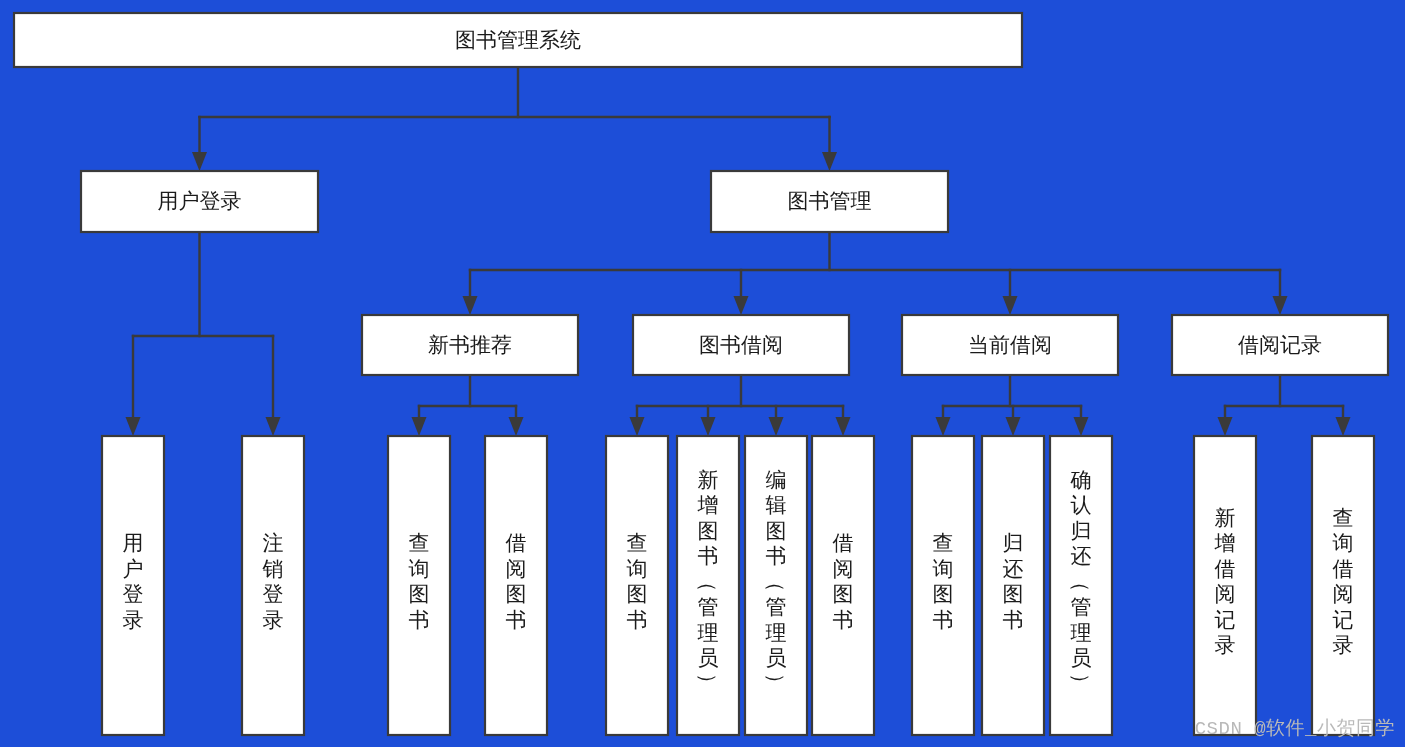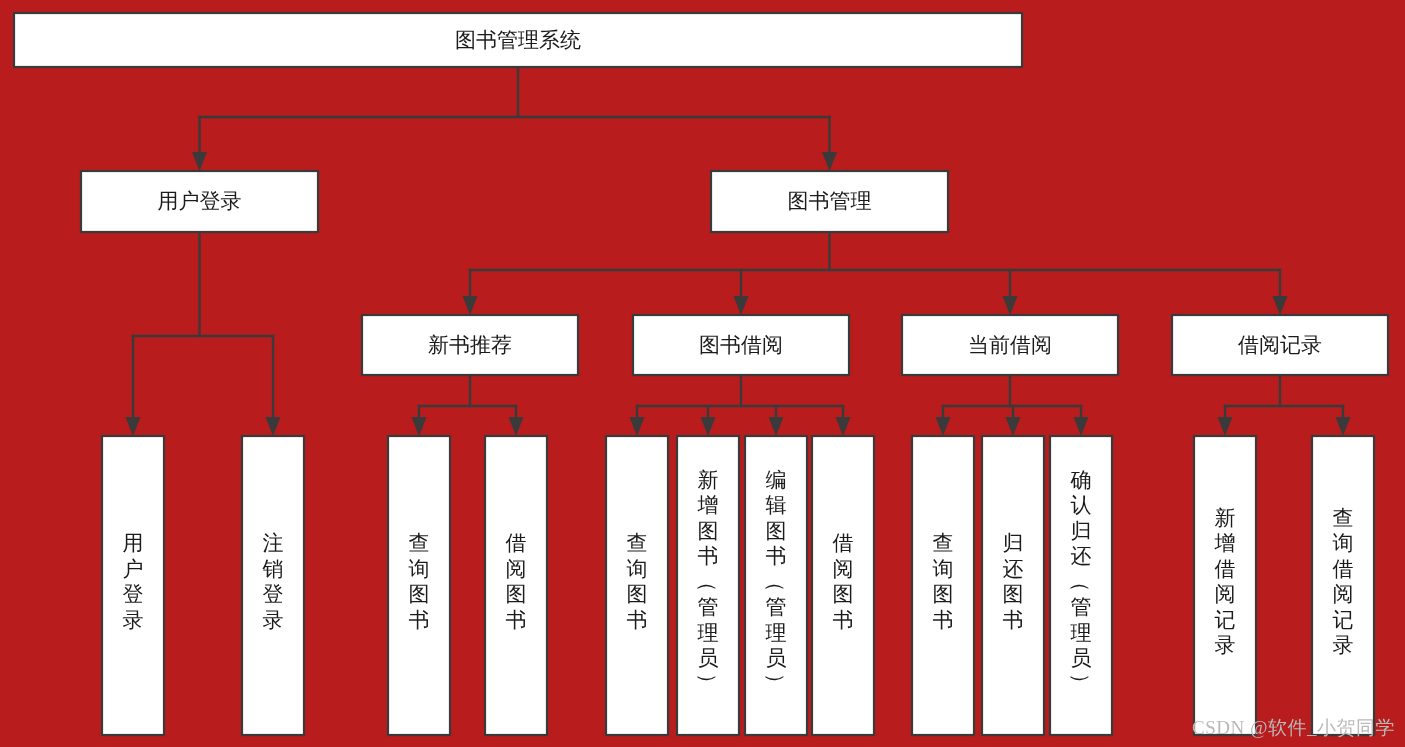--- a/index.html
+++ b/index.html
@@ -11,21 +11,21 @@
     width: 1405px;
     height: 747px;
     font-family: "Liberation Sans", "DejaVu Sans", sans-serif;
     overflow: hidden;
     position: relative;
   }
   #diagram-root {
     position: relative;
     width: 1405px;
     height: 747px;
-    background: #b91c1c;
+    background: #1d4ed8;
   }
   svg.tree-canvas {
     position: absolute;
     left: 0;
     top: 0;
     width: 1405px;
     height: 747px;
     display: block;
   }
   .node-box {
@@ -53,21 +53,21 @@
   .node-label-v {
     font-family: "Liberation Sans", "DejaVu Sans", sans-serif;
     font-size: 21px;
     fill: #1b1b1b;
     text-anchor: middle;
   }
   .watermark-text {
     position: absolute;
     right: 10px;
     bottom: 6px;
-    font-family: Liberation Serif, serif;
+    font-family: Liberation Mono, monospace;
     font-size: 19px;
     color: #b9b9b9;
     white-space: nowrap;
     letter-spacing: 0.5px;
   }
 </style>
 </head>
 <body>
 
 <div id="diagram-root">

